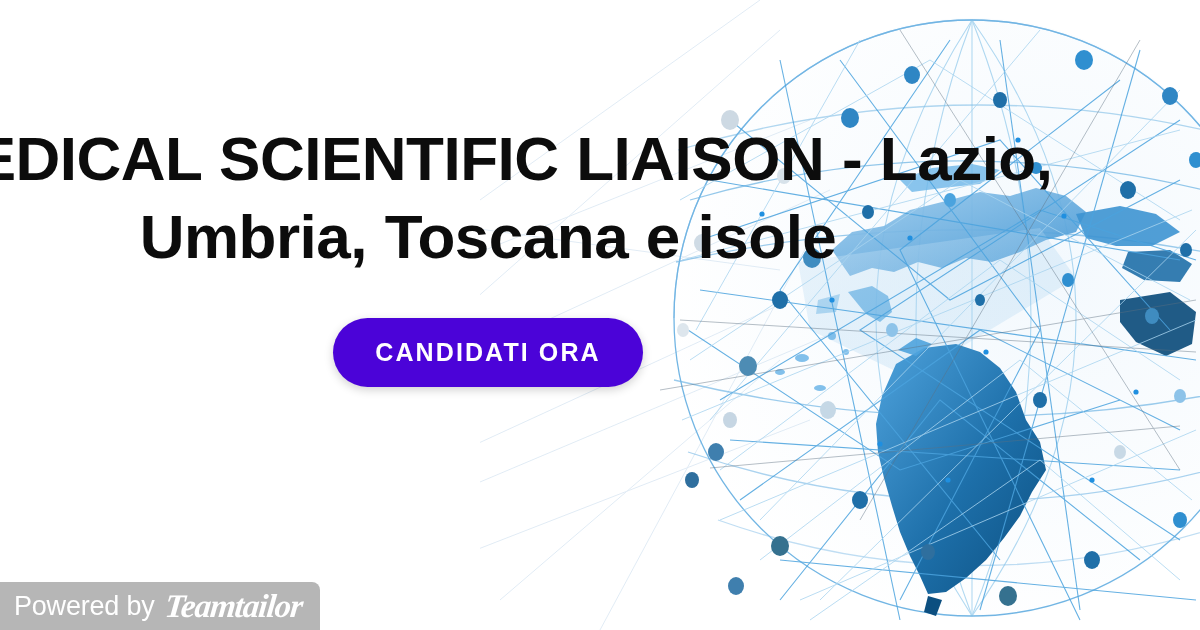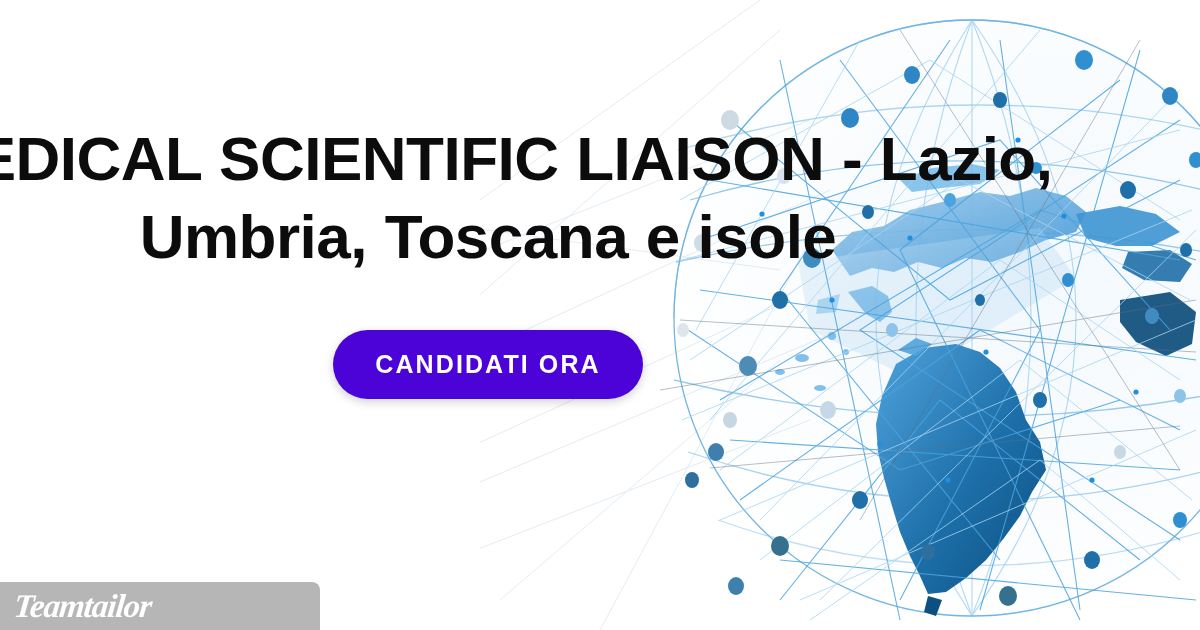--- a/index.html
+++ b/index.html
@@ -73,21 +73,20 @@
     border:none;
     border-radius:40px;
     background:#4b03d8;
     color:#ffffff;
     font-family:"Liberation Sans", sans-serif;
     font-size:25px;
     font-weight:700;
     letter-spacing:2.1px;
     cursor:pointer;
     box-shadow:0 3px 10px rgba(0,0,0,0.18);
-    margin-top:12px;
   }
 
   
   .powered-badge {
     position:absolute;
     left:0; bottom:0;
     width:320px; height:48px;
     background:#b6b6b6;
     border-top-right-radius:8px;
     display:flex;
@@ -313,16 +312,17 @@
 
     <h1 class="job-title">MEDICAL SCIENTIFIC LIAISON - Lazio, Umbria, Toscana e isole</h1>
 
 
     <div class="apply-wrap">
       <button class="apply-button">CANDIDATI ORA</button>
     </div>
   </div>
 
   <div class="powered-badge">
+    <span class="powered-text">Powered by</span>
     <span class="powered-logo">Teamtailor</span>
   </div>
 
 </div>
 
 </body></html>

